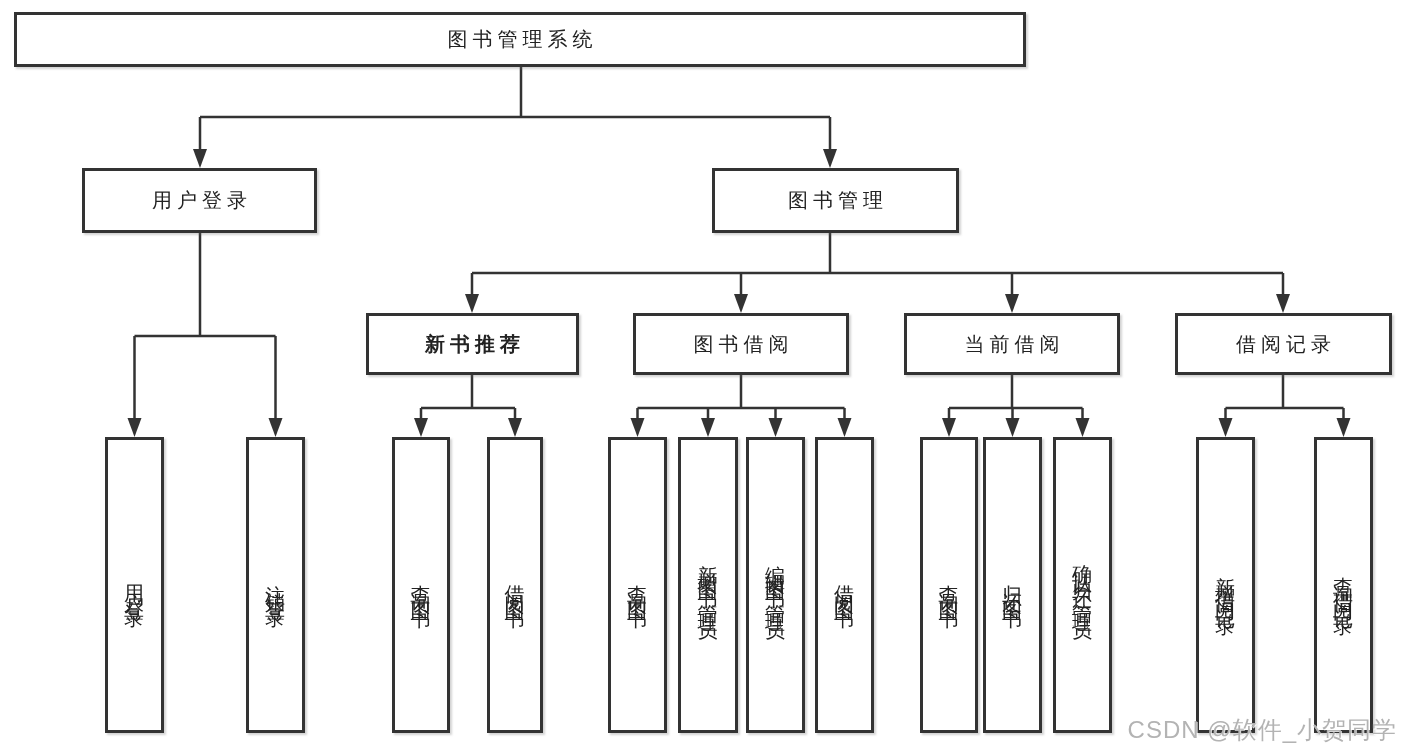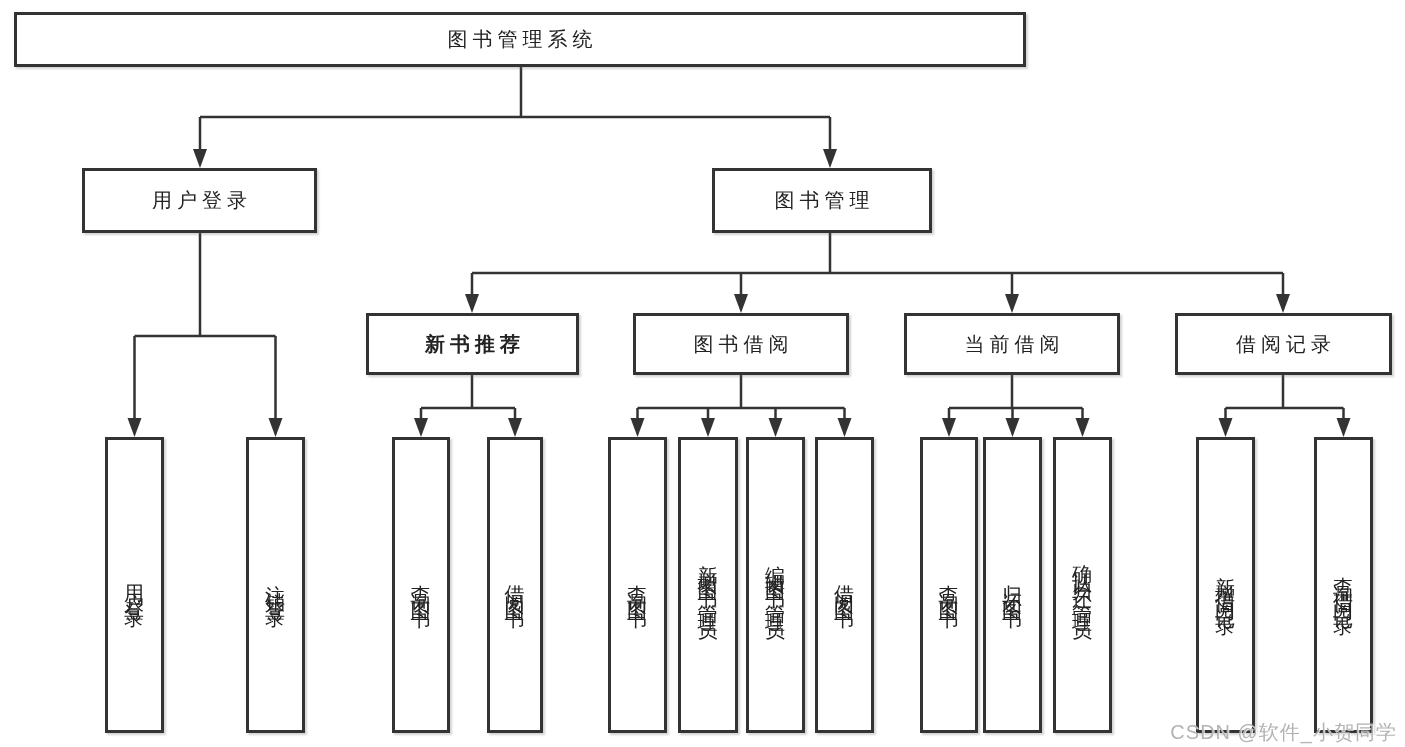--- a/index.html
+++ b/index.html
@@ -44,21 +44,21 @@
     text-orientation: mixed;
     font-size: 20px;
     letter-spacing: 8px;
     line-height: 1;
     padding: 6px 0;
   }
   #watermark {
     position: absolute;
     right: 8px;
     bottom: 1px;
-    font-size: 20px;
+    font-size: 24px;
     color: #b3b3b3;
     letter-spacing: 1px;
     text-shadow: 1px 1px 0 rgba(255,255,255,0.8);
     z-index: 5;
     white-space: nowrap;
   }
 </style>
 </head>
 <body>
 
@@ -103,21 +103,21 @@
       <polygon points="1005.5,418 1019.5,418 1012.5,437"></polygon>
       <polygon points="1075.5,418 1089.5,418 1082.5,437"></polygon>
       <polygon points="1218.5,418 1232.5,418 1225.5,437"></polygon>
       <polygon points="1336.5,418 1350.5,418 1343.5,437"></polygon>
     </g>
   </svg>
 
   <div class="node h" style="left:14px; top:12px; width:1012px; height:55px;">图书管理系统</div>
 
   <div class="node h" style="left:82px; top:168px; width:235px; height:65px;">用户登录</div>
-  <div class="node h" style="left:712px; top:168px; width:220px; height:65px;">图书管理</div>
+  <div class="node h" style="left:712px; top:168px; width:247px; height:65px;">图书管理</div>
 
   <div class="node h" style="left:366px; top:313px; width:213px; height:62px;font-weight:bold;">新书推荐</div>
   <div class="node h" style="left:904px; top:313px; width:216px; height:62px;">当前借阅</div>
   <div class="node h" style="left:633px; top:313px; width:216px; height:62px;">图书借阅</div>
   <div class="node h" style="left:1175px; top:313px; width:217px; height:62px;">借阅记录</div>
 
   <div class="node v" style="left:105px; top:437px; width:59px; height:296px;">用户登录</div>
   <div class="node v" style="left:246px; top:437px; width:59px; height:296px;">注销登录</div>
 
   <div class="node v" style="left:392px; top:437px; width:58px; height:296px;">查询图书</div>

